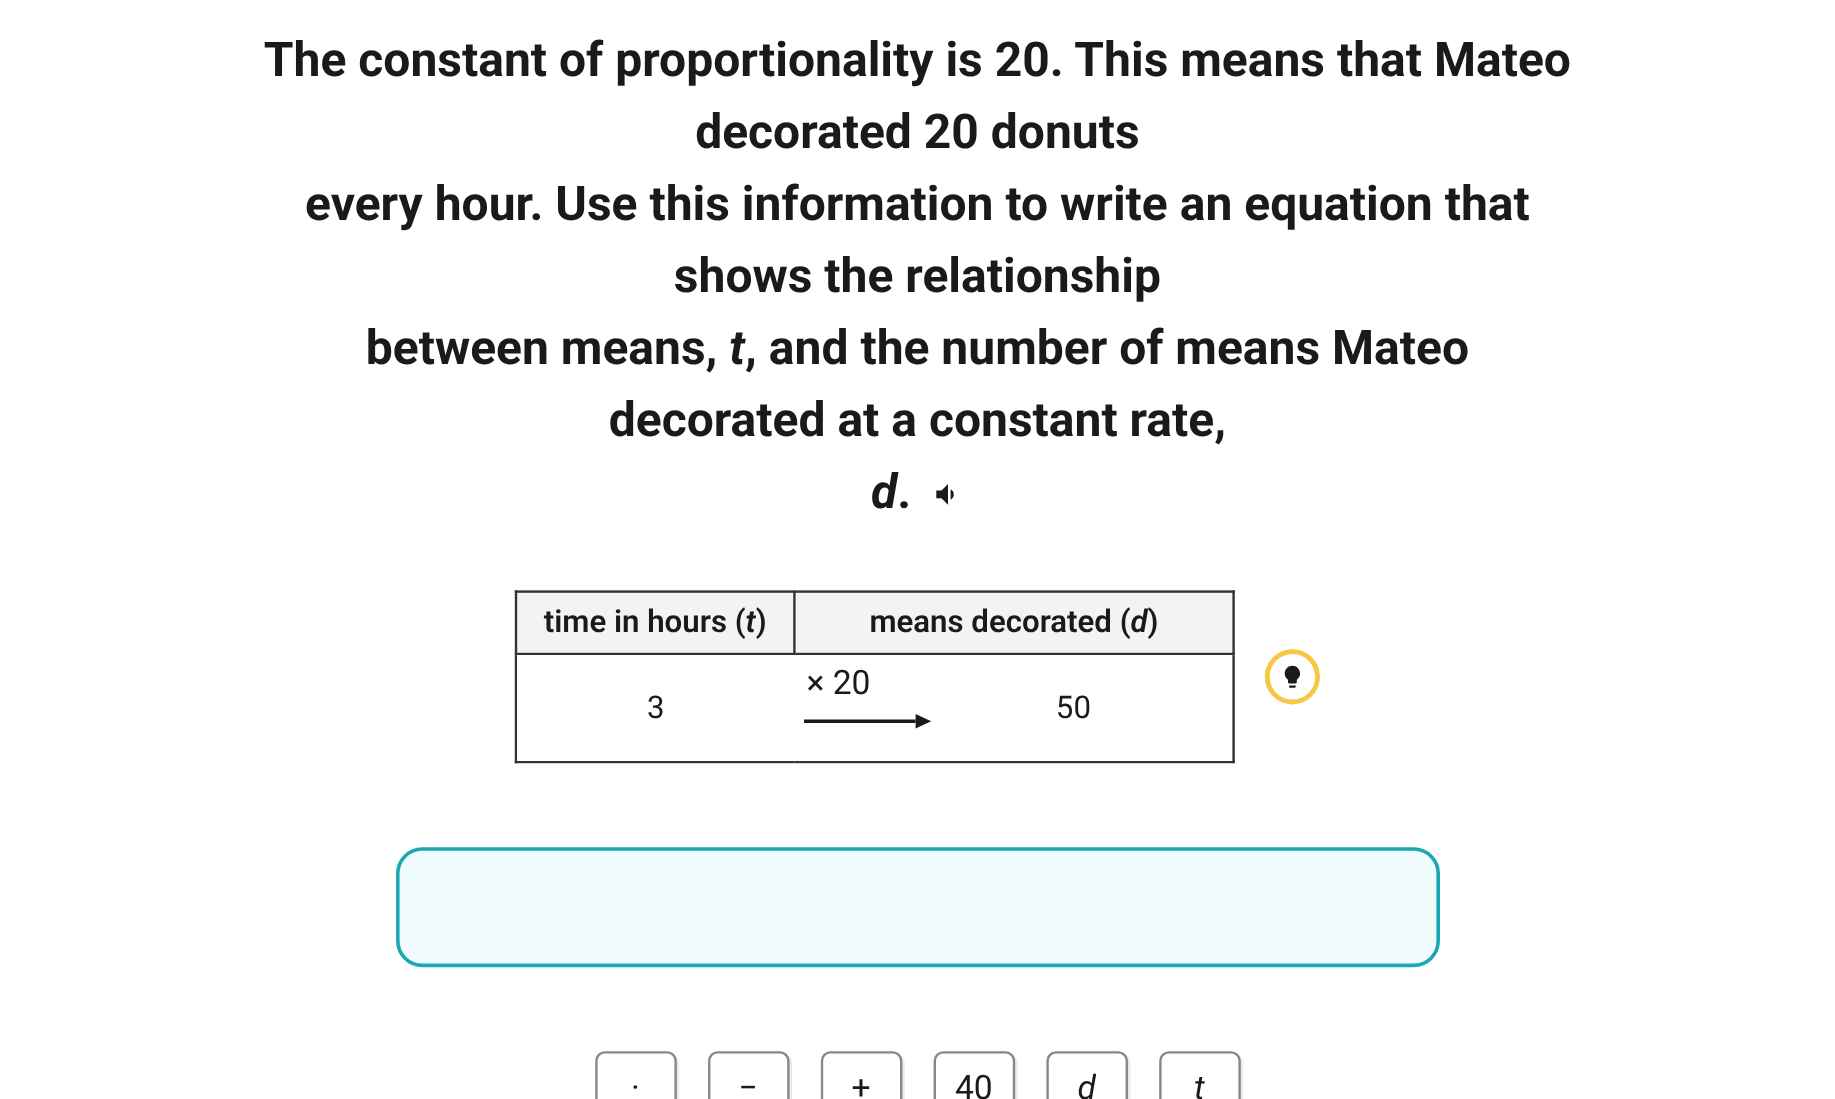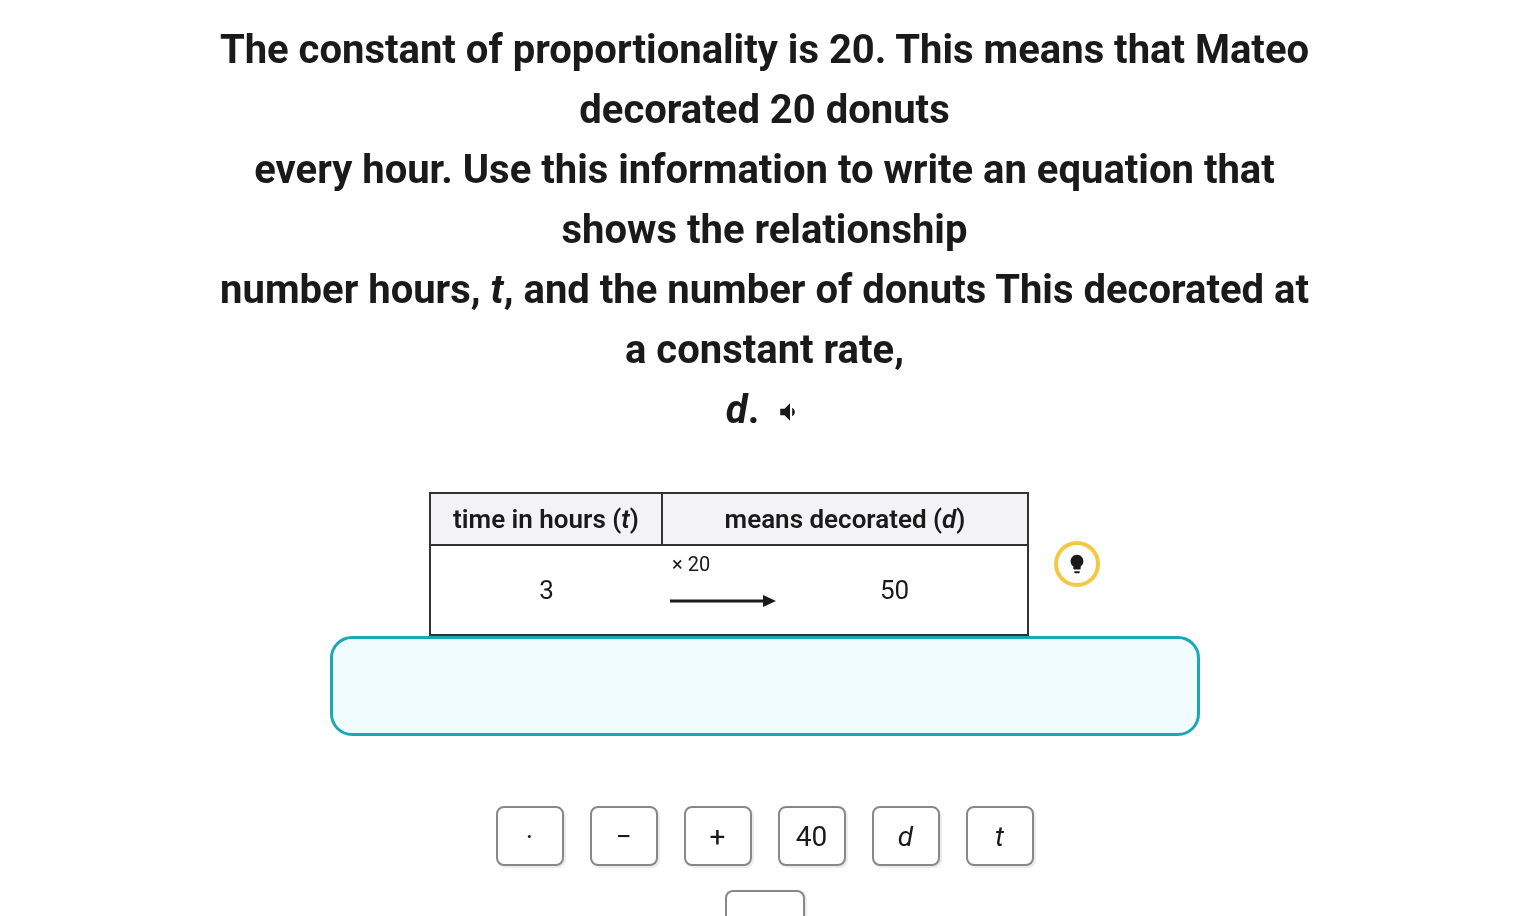--- a/index.html
+++ b/index.html
@@ -31,20 +31,21 @@
     .speaker-icon {
       display: inline-block;
       vertical-align: middle;
       margin-left: 8px;
       cursor: pointer;
     }
     .table-wrapper {
       display: flex;
       align-items: center;
       justify-content: center;
+      margin-bottom: 70px;
       position: relative;
     }
     .data-table {
       border-collapse: collapse;
       border: 2px solid #333;
     }
     .data-table th {
       background: #f3f3f5;
       border: 2px solid #333;
       padding: 10px 20px;
@@ -92,21 +93,21 @@
     }
     .cell-value-right {
       width: 100%;
       text-align: center;
       padding-left: 100px;
     }
     .multiplier {
       position: absolute;
       left: 242px;
       top: 6px;
-      font-size: 20px;
+      font-size: 28px;
       color: #1a1a1a;
     }
     .arrow-svg {
       position: absolute;
       left: 238px;
       top: 45px;
     }
     .hint-button {
       width: 46px;
       height: 46px;
@@ -156,21 +157,21 @@
       justify-content: center;
       margin-top: 24px;
     }
   </style>
 </head>
 <body>
 
 <div class="question-text">
   <span>The constant of proportionality is 20. This means that Mateo decorated 20 donuts</span><br>
   <span>every hour. Use this information to write an equation that shows the relationship</span><br>
-  <span>number hours, </span><span class="italic">t</span><span>, and the number of donuts This decorated at a constant rate,</span><br>
+  <span>between means, </span><span class="italic">t</span><span>, and the number of means Mateo decorated at a constant rate,</span><br>
   <span class="italic">d</span><span>. </span>
   <span class="speaker-icon">
     <svg width="26" height="26" viewBox="0 0 24 24" fill="#1a1a1a">
       <path d="M3 9v6h4l5 5V4L7 9H3zm13.5 3c0-1.77-1.02-3.29-2.5-4.03v8.05c1.48-.73 2.5-2.25 2.5-4.02z"></path>
     </svg>
   </span>
 </div>
 
 <div class="table-wrapper">
   <table class="data-table">

